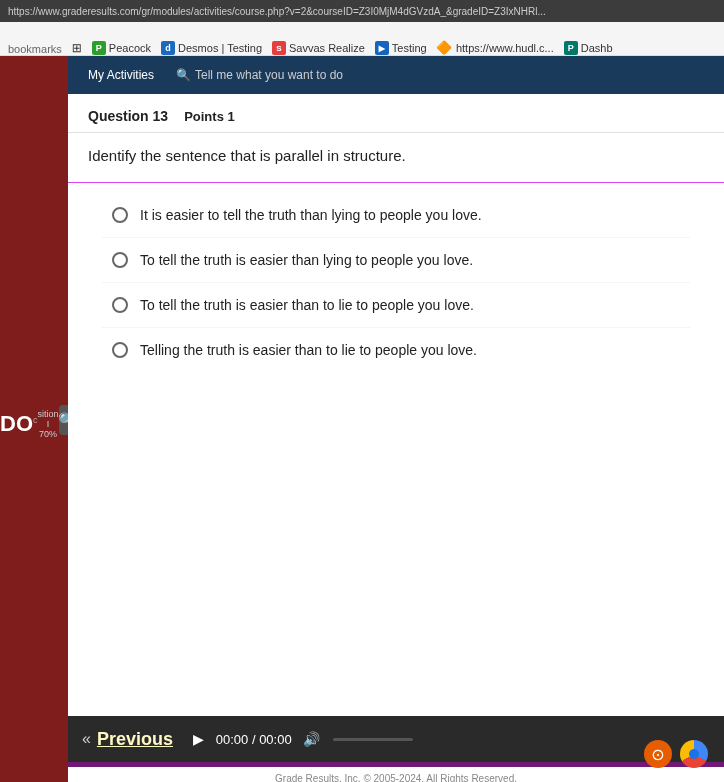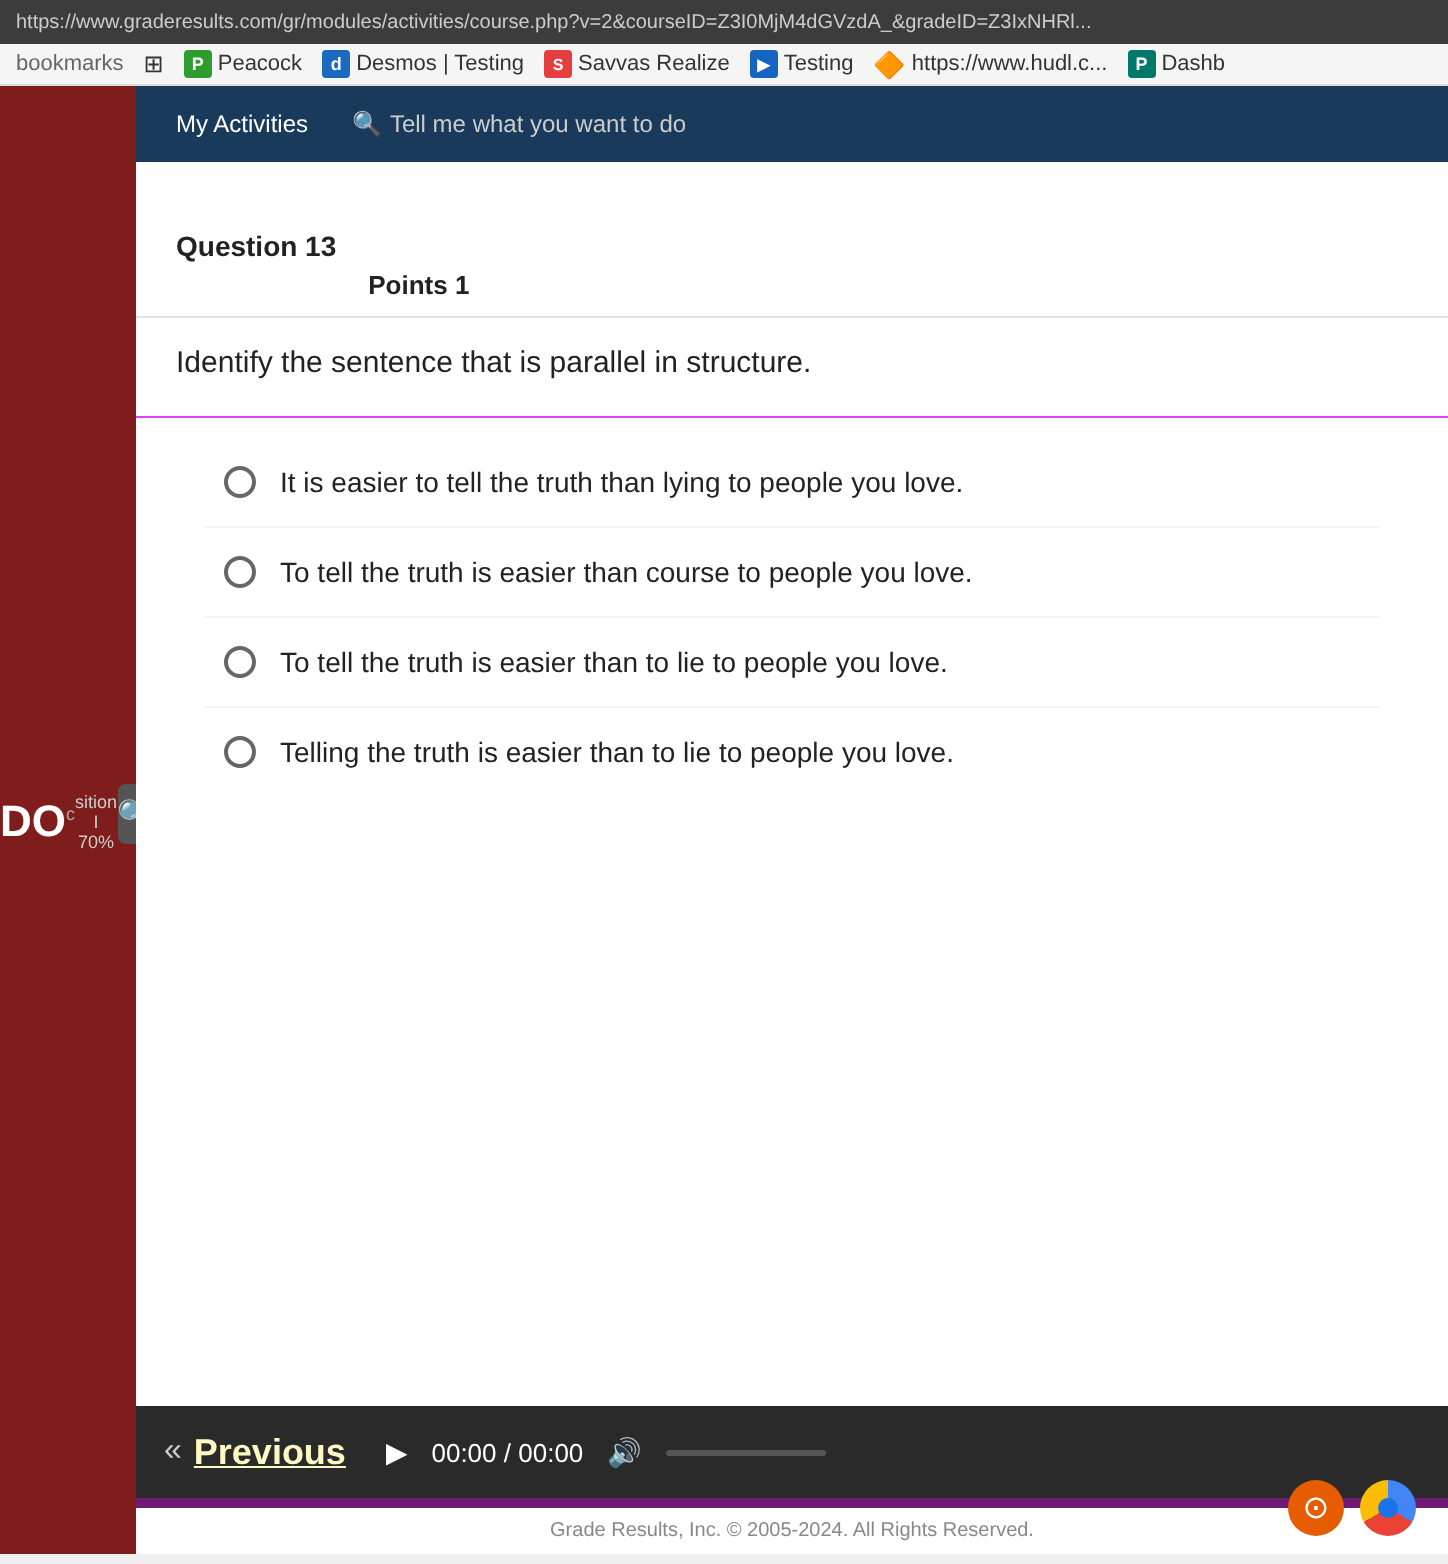--- a/index.html
+++ b/index.html
@@ -25,23 +25,23 @@
       color: #ccc;
       font-size: 10px;
       flex: 1;
       white-space: nowrap;
       overflow: hidden;
     }
 
     
     .bookmarks-bar {
       background: #f5f5f5;
-      height: 21px;
-      display: flex;
-      align-items: center;
+      height: 34px;
+      display: flex;
+      align-items: flex-end;
       padding: 0 8px;
       gap: 10px;
       border-bottom: 1px solid #ddd;
       font-size: 11px;
       color: #333;
     }
     .bookmark-item {
       display: flex;
       align-items: center;
       gap: 3px;
@@ -177,21 +177,20 @@
     }
     .question-number {
       font-size: 14px;
       font-weight: bold;
       color: #222;
     }
     .question-points {
       font-size: 13px;
       font-weight: bold;
       color: #222;
-      margin-top: 40px;
     }
 
     .question-text {
       font-size: 15px;
       color: #222;
       padding: 14px 20px 18px 20px;
       font-weight: normal;
       border-bottom: 1px solid #d946ef;
     }
 
@@ -408,21 +407,21 @@
 
       <div class="options-area">
 
         <div class="option-row">
           <div class="radio-circle"></div>
           <span class="option-text">It is easier to tell the truth than lying to people you love.</span>
         </div>
 
         <div class="option-row">
           <div class="radio-circle"></div>
-          <span class="option-text">To tell the truth is easier than course to people you love.</span>
+          <span class="option-text">To tell the truth is easier than lying to people you love.</span>
         </div>
 
         <div class="option-row">
           <div class="radio-circle"></div>
           <span class="option-text">To tell the truth is easier than to lie to people you love.</span>
         </div>
 
         <div class="option-row">
           <div class="radio-circle"></div>
           <span class="option-text">Telling the truth is easier than to lie to people you love.</span>

